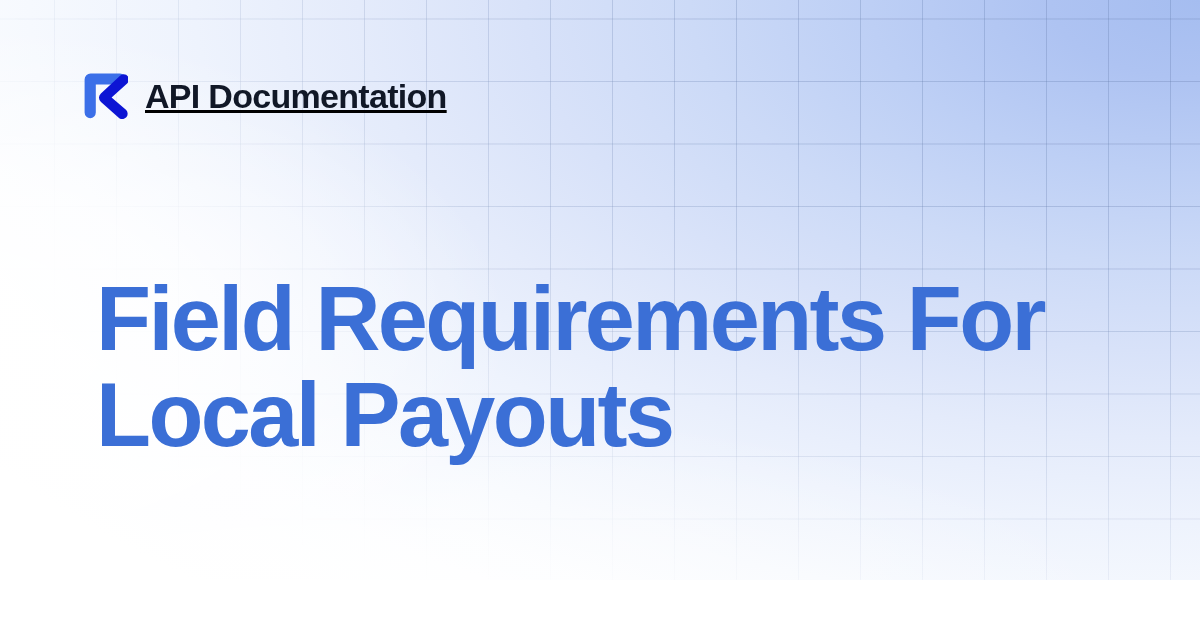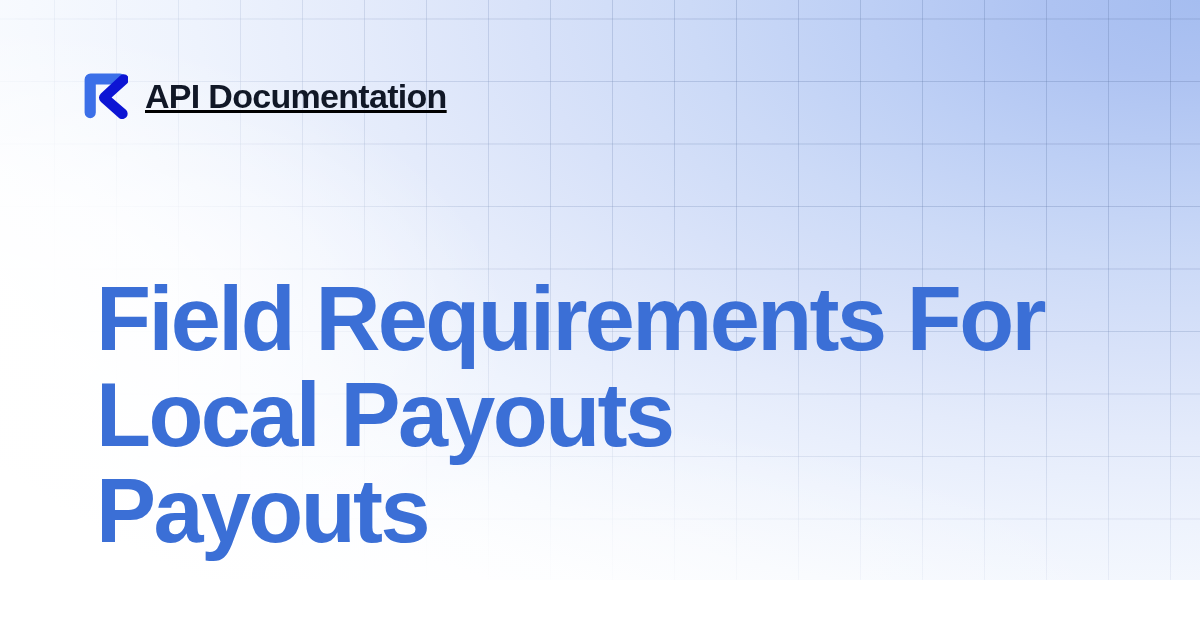--- a/index.html
+++ b/index.html
@@ -143,17 +143,16 @@
         <path d="M6.2 45.2 A5.6 5.6 0 0 1 0.6 39.6 L0.6 6.4 A6.0 6.0 0 0 1 6.6 0.4 L36.0 0.4 A5.6 5.6 0 0 1 36.0 11.6 L11.8 11.6 L11.8 39.6 A5.6 5.6 0 0 1 6.2 45.2 Z" fill="#3b6fe8"></path>
 
         <path d="M39.6 1.2 A5.3 5.3 0 0 1 43.4 10.2 L27.6 24.4 L42.2 37.0 A5.4 5.4 0 0 1 35.0 45.0 L17.0 28.9 A5.6 5.6 0 0 1 16.9 20.4 L35.8 2.9 A5.3 5.3 0 0 1 39.6 1.2 Z" fill="#0d15d4"></path>
       </svg>
       <span class="brand-name">API Documentation</span>
     </div>
 
     <h1 class="headline">
       <span class="ln">Field Requirements For</span>
       <span class="ln">Local Payouts</span>
-      <span class="ln">Payouts</span>
     </h1>
 
   </div>
 </div>
 
 </body></html>

